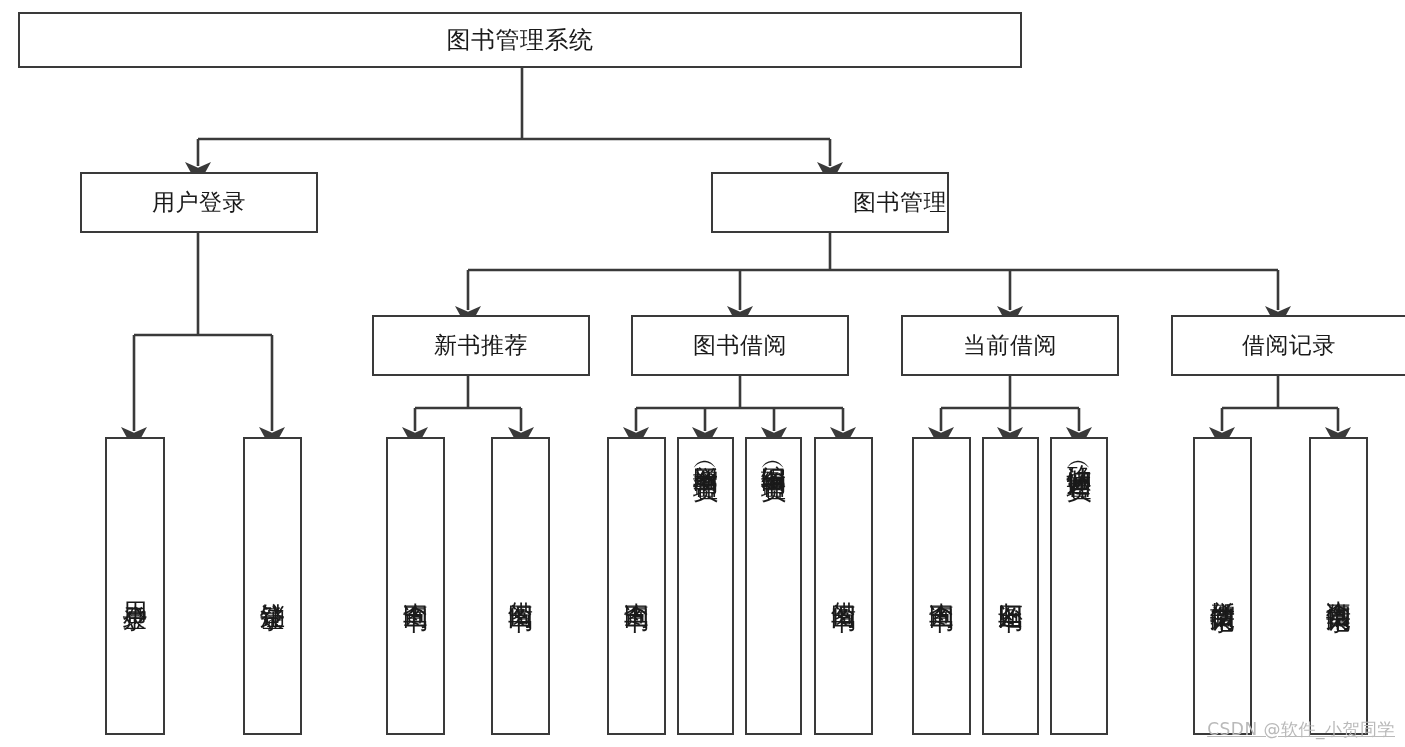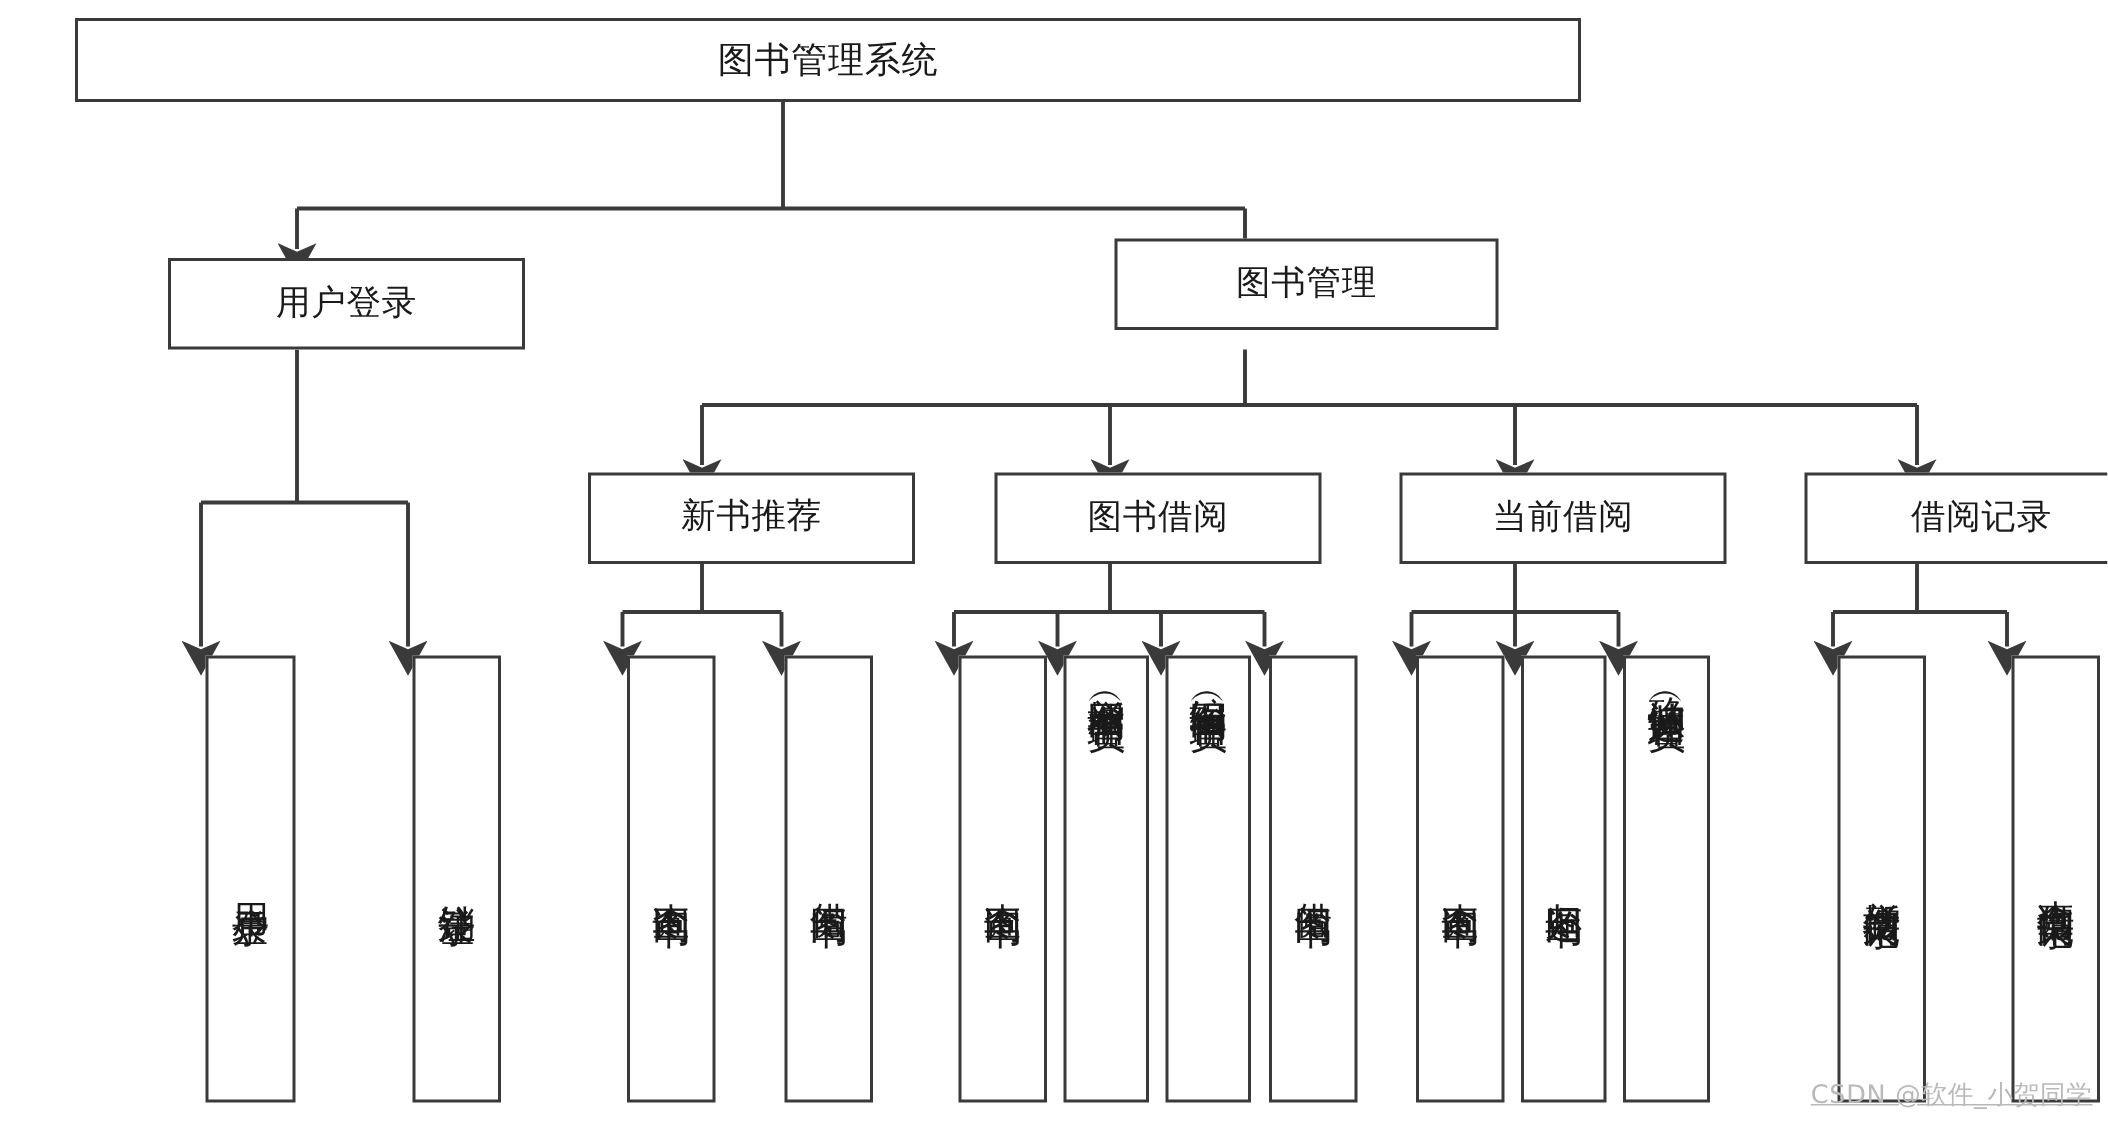--- a/index.html
+++ b/index.html
@@ -27,21 +27,20 @@
   }
   .node {
     position: absolute;
     box-sizing: border-box;
     border: 2px solid #3a3a3a;
     background: #ffffff;
     display: flex;
     align-items: center;
     justify-content: center;
     color: #1a1a1a;
-    margin-left: 32px;
   }
   .node .node-label {
     display: block;
     text-align: center;
     line-height: 1.12;
     color: #1a1a1a;
   }
   .node.horizontal .node-label {
     font-size: 23px;
     letter-spacing: 0.5px;
@@ -134,25 +133,25 @@
     </g>
   </svg>
 
   <div class="node horizontal root" style="left:18px; top:12px; width:1004px; height:56px;">
     <span class="node-label">图书管理系统</span>
   </div>
 
   <div class="node horizontal" style="left:80px; top:172px; width:238px; height:61px;">
     <span class="node-label">用户登录</span>
   </div>
-  <div class="node horizontal" style="left:711px; top:159px; width:256px; height:61px;">
+  <div class="node horizontal" style="left:711px; top:172px; width:238px; height:61px;justify-content:flex-end;">
     <span class="node-label">图书管理</span>
   </div>
 
-  <div class="node horizontal" style="left:360px; top:315px; width:218px; height:61px;font-family:Liberation Mono, monospace;">
+  <div class="node horizontal" style="left:372px; top:315px; width:218px; height:61px;">
     <span class="node-label">新书推荐</span>
   </div>
   <div class="node horizontal" style="left:901px; top:315px; width:218px; height:61px;">
     <span class="node-label">当前借阅</span>
   </div>
   <div class="node horizontal" style="left:631px; top:315px; width:218px; height:61px;">
     <span class="node-label">图书借阅</span>
   </div>
   <div class="node horizontal" style="left:1171px; top:315px; width:236px; height:61px;">
     <span class="node-label">借阅记录</span>

